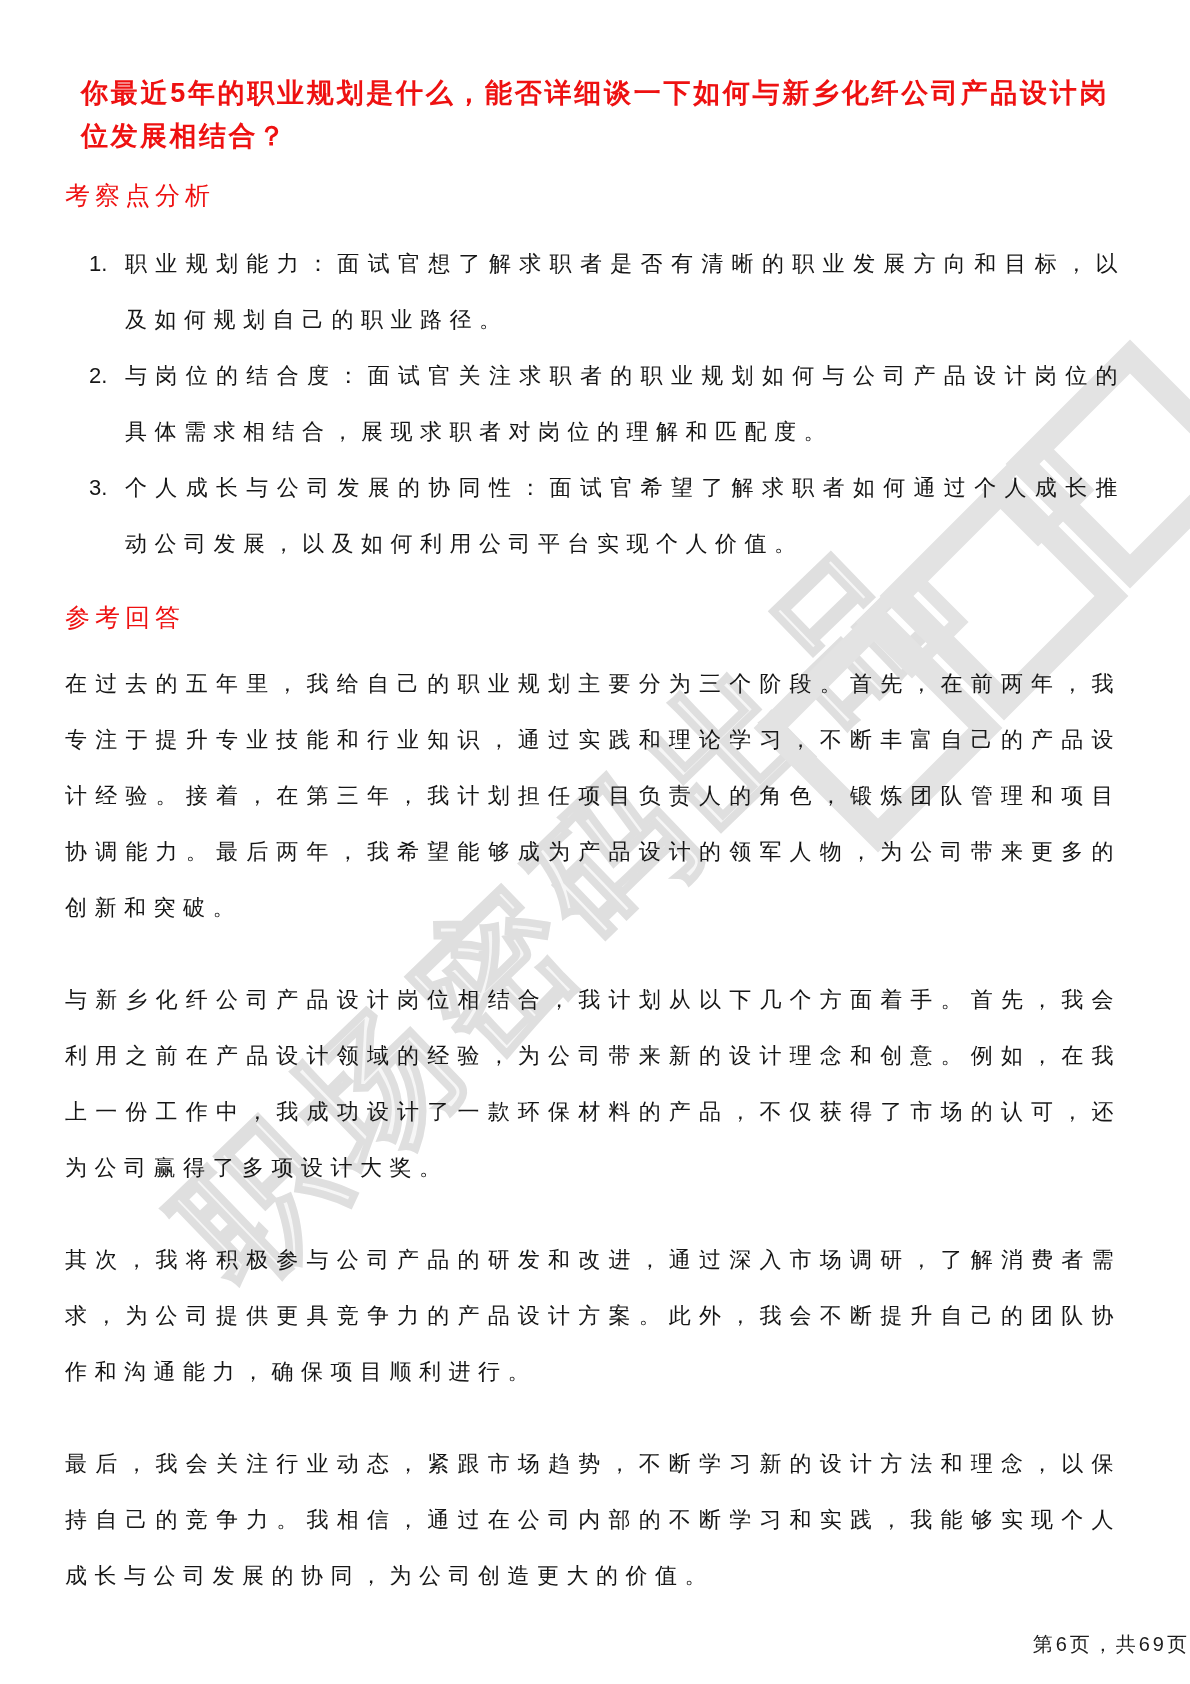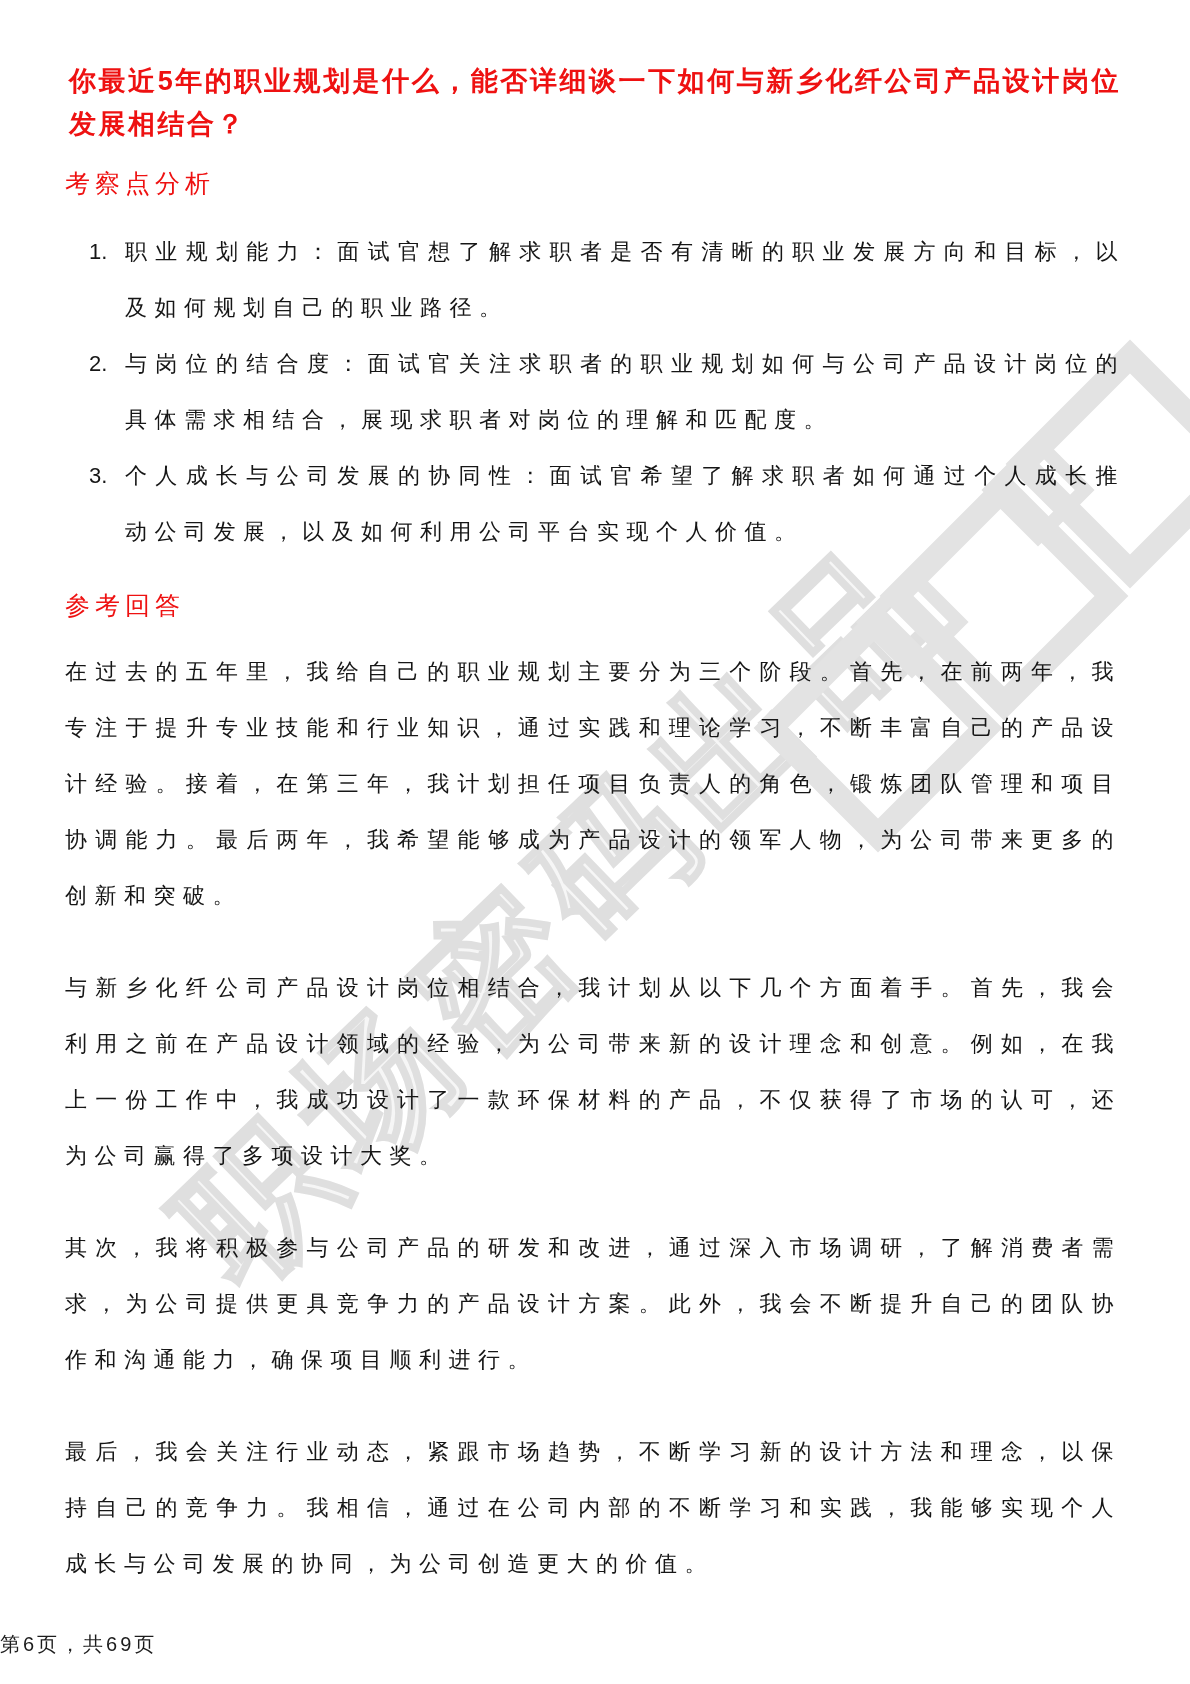--- a/index.html
+++ b/index.html
@@ -45,21 +45,21 @@
   .d-small { width: 52px;  height: 52px;  border-width: 14px; }
 
   
   .content {
     position: relative;
     z-index: 1;
     padding: 56px 65px 0 65px;
     width: 1060px;
   }
   .q-title {
-    margin: 4px;
+    margin: 16px;
     color: #ee1111;
     font-size: 27px;
     font-weight: bold;
     line-height: 43px;
     letter-spacing: 2.5px;
     text-align: justify;
   }
   .sec-heading {
     margin: 20px 0 0 0;
     color: #ee1111;
@@ -91,21 +91,21 @@
   }
 
   .ans-p { margin: 36px 4px 0 0; }
   .ans-p.first { margin-top: 22px; }
 
   .page-footer {
     position: absolute;
     left: 0;
     bottom: 26px;
     width: 100%;
-    text-align: left;
+    text-align: right;
     z-index: 1;
     color: #1c1c1c;
     font-size: 20px;
     letter-spacing: 3px;
   }
 </style>
 </head>
 <body>
 
 <div class="watermark">

